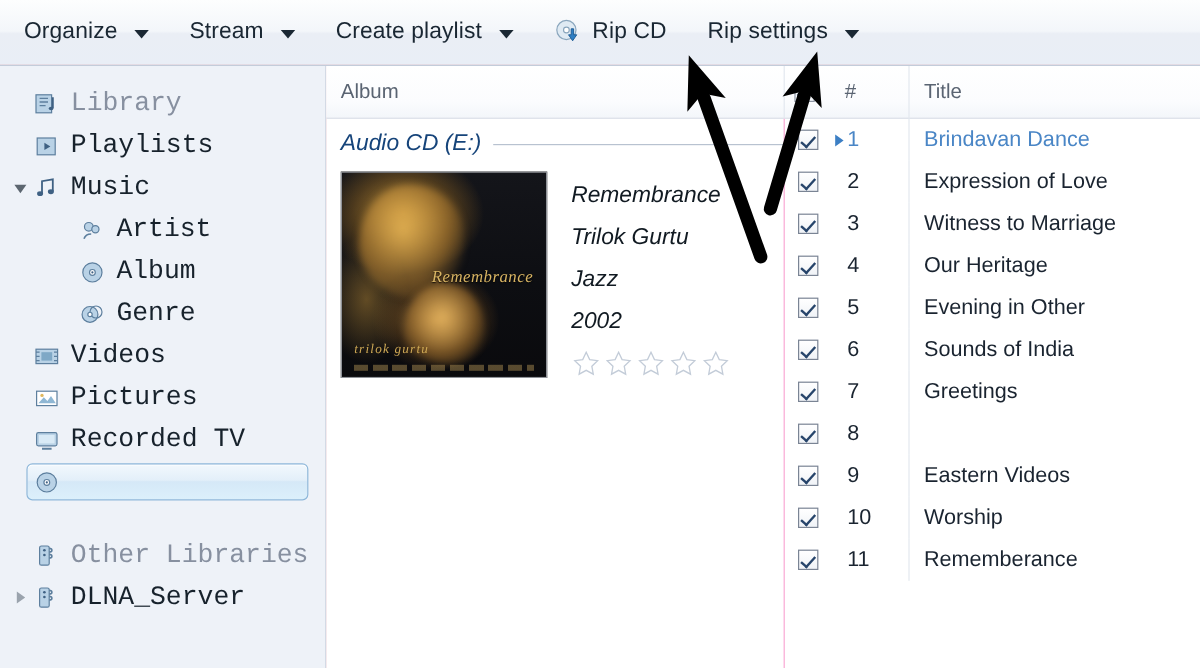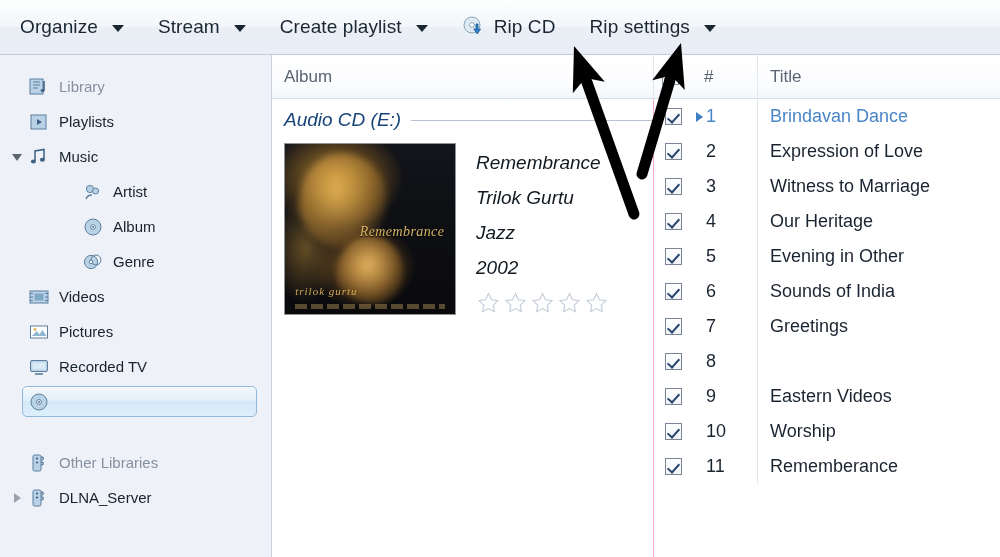--- a/index.html
+++ b/index.html
@@ -114,26 +114,27 @@
     width: 26px;
     flex: 0 0 26px;
     height: 24px;
     margin-right: 7px;
     position: relative;
     display: flex;
     align-items: center;
     justify-content: center;
   }
   .nav-label {
-    font-size: 15px;
+    font-size: 22px;
     color: #17222c;
     white-space: nowrap;
+    font-family: Liberation Mono, monospace;
   }
   .nav-row.dim .nav-label { color: #8790a0; }
-  .nav-row.indent { padding-left: 62px; }
+  .nav-row.indent { padding-left: 46px; }
 
   .nav-row.selected .sel-pill {
     position: absolute;
     left: 22px;
     right: 14px;
     top: 2px;
     bottom: 2px;
     border: 1px solid #8fb8da;
     border-radius: 5px;
     background: linear-gradient(to bottom, #f2f8fd 0%, #e3eff9 45%, #d5e8f7 50%, #dcf0fb 100%);

